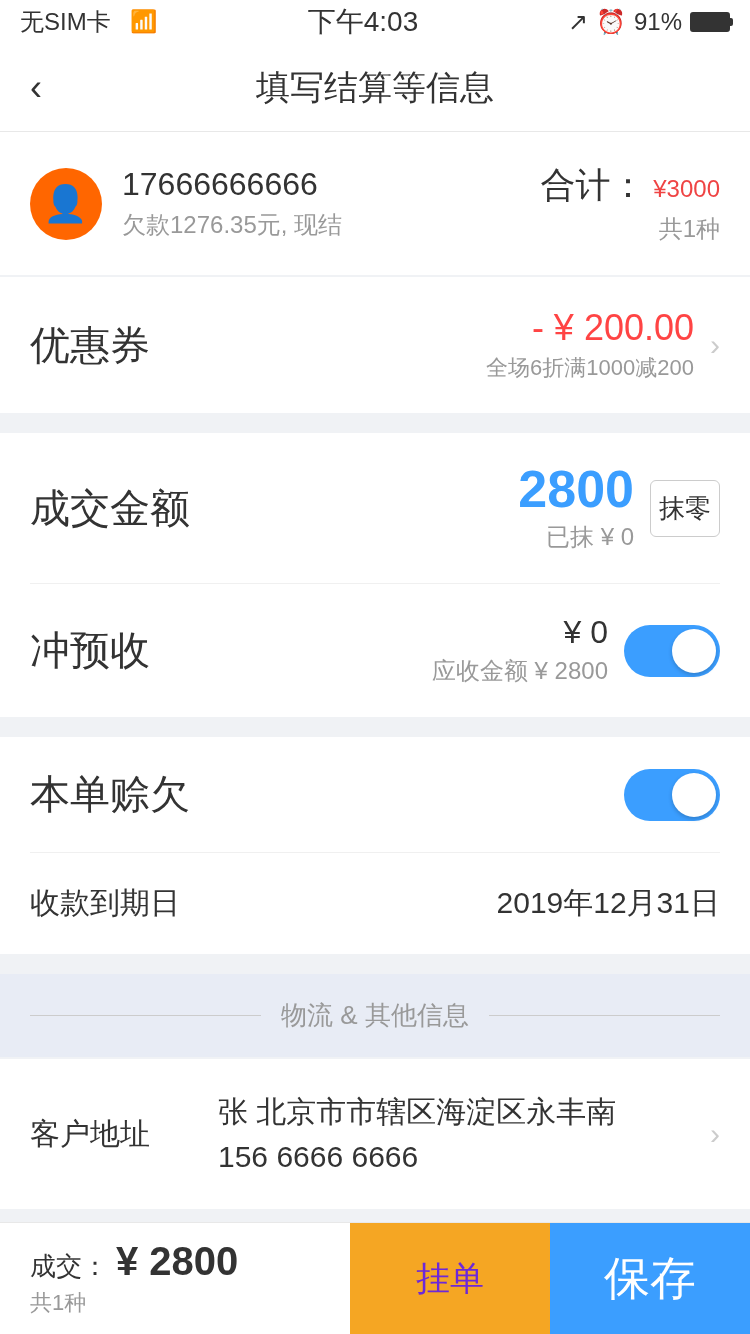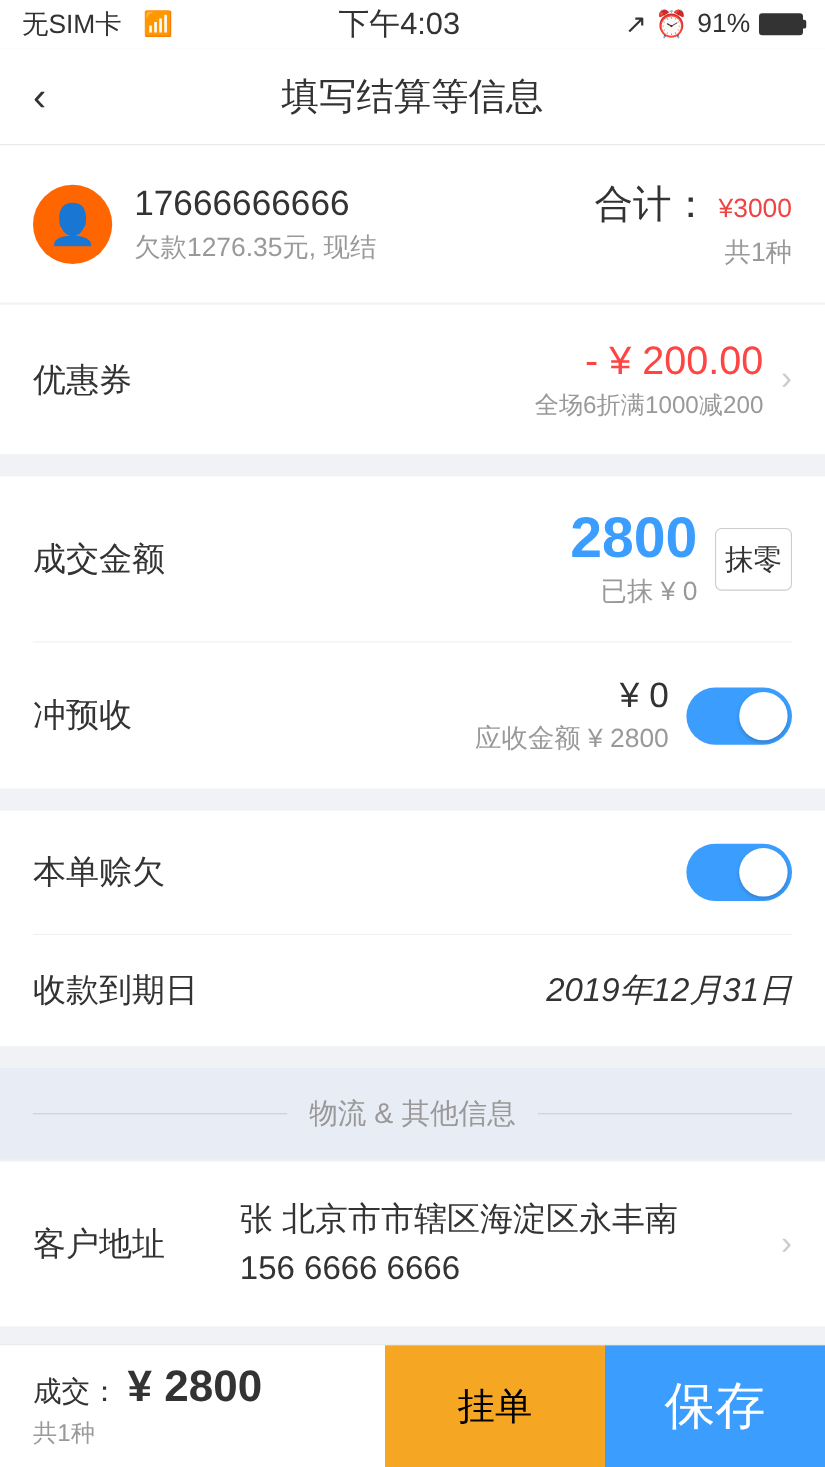--- a/index.html
+++ b/index.html
@@ -146,21 +146,21 @@
       align-items: center;
       justify-content: space-between;
       padding: 30px 0;
       border-bottom: 1px solid #f0f0f0;
       min-height: 80px;
     }
     .row-item:last-child {
       border-bottom: none;
     }
     .row-label {
-      font-size: 30px;
+      font-size: 40px;
       color: #333;
       flex-shrink: 0;
     }
     .row-right {
       display: flex;
       align-items: center;
       gap: 16px;
       flex: 1;
       justify-content: flex-end;
     }
@@ -242,21 +242,20 @@
     }
 
     
     .due-date-label-wide {
       font-size: 30px;
       color: #333;
     }
     .due-date-value {
       font-size: 30px;
       color: #333;
-      font-style: italic;
     }
 
     
     .logistics-section {
       background: #e8ecf5;
       padding: 24px 30px;
       display: flex;
       align-items: center;
       justify-content: center;
       gap: 20px;
@@ -335,21 +334,21 @@
       margin-top: 4px;
     }
     .btn-pending {
       width: 200px;
       height: 112px;
       background: #f5a623;
       display: flex;
       align-items: center;
       justify-content: center;
       font-size: 34px;
-      color: #000000;
+      color: #6d28d9;
       font-weight: 500;
       cursor: pointer;
     }
     .btn-save {
       width: 200px;
       height: 112px;
       background: #3b9eff;
       display: flex;
       align-items: center;
       justify-content: center;

